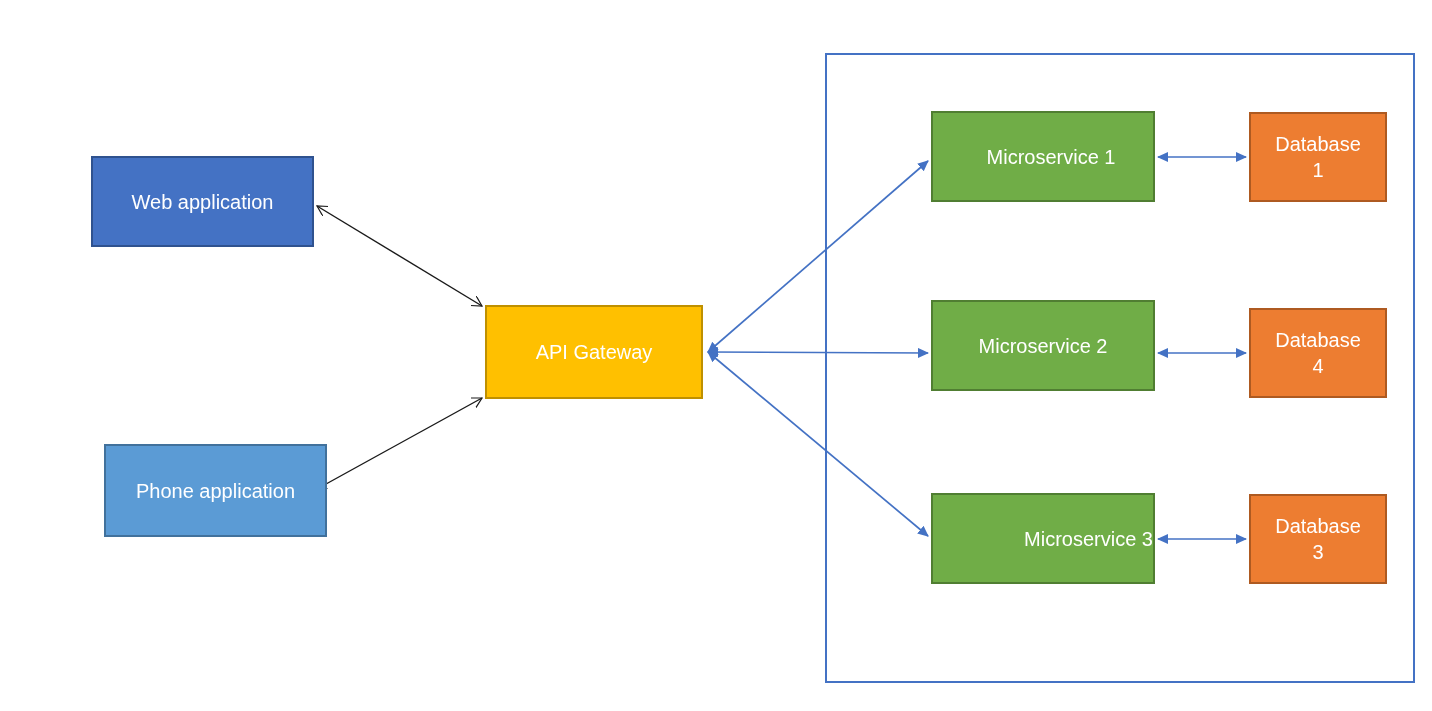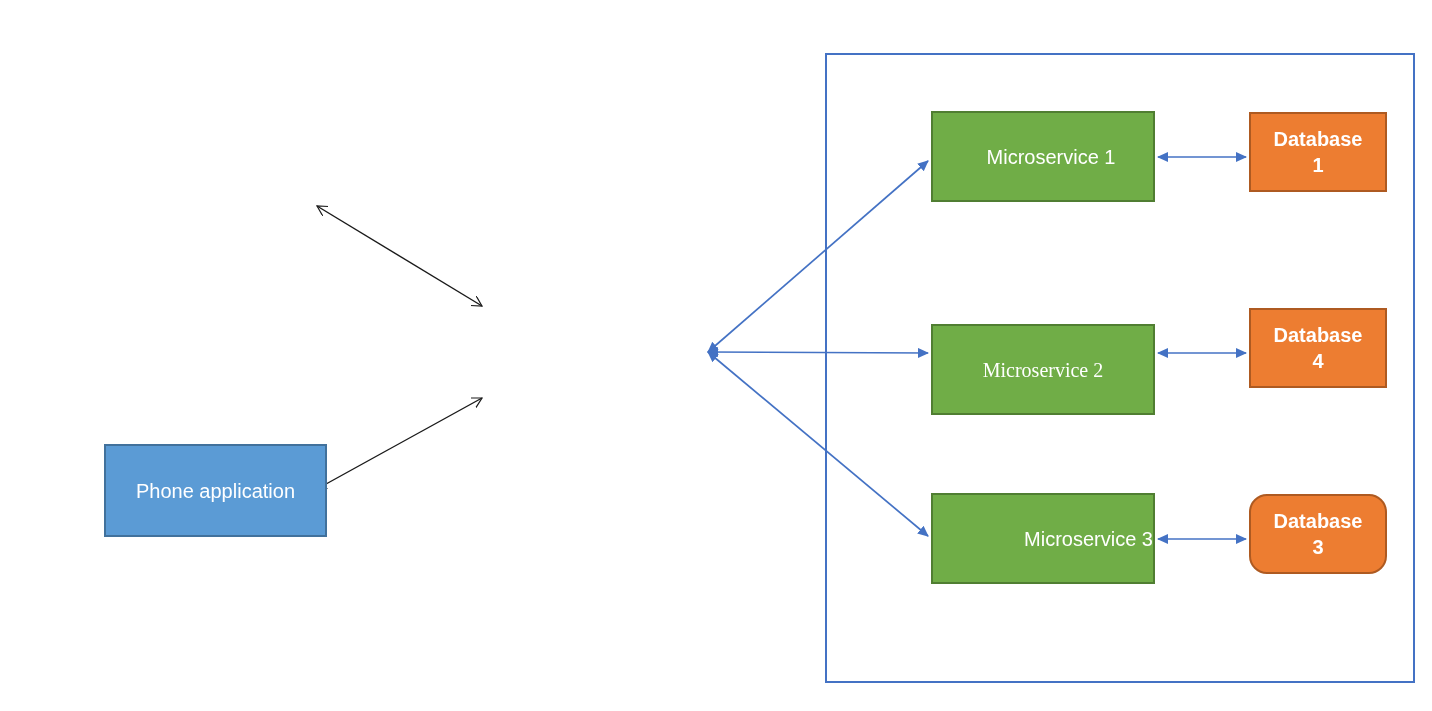--- a/index.html
+++ b/index.html
@@ -54,29 +54,29 @@
   }
   .node-gateway {
     left: 485px; top: 305px; width: 218px; height: 94px;
     background: #FFC000; border: 2px solid #BF9000;
   }
   .node-ms {
     left: 931px; width: 224px; height: 91px;
     background: #70AD47; border: 2px solid #507E32;
   }
   .node-ms1 { top: 111px; padding-left: 16px; }
-  .node-ms2 { top: 324px; font-family: Liberation Serif, serif; }
+  .node-ms2 { top: 300px; }
   .node-ms3 { top: 493px; justify-content: flex-end; }
   .node-db {
-    left: 1249px; width: 138px; height: 80px;
-    background: #ED7D31; border: 2px solid #AE5A21; font-weight: bold;
+    left: 1249px; width: 138px; height: 90px;
+    background: #ED7D31; border: 2px solid #AE5A21;
   }
   .node-db1 { top: 112px; }
   .node-db2 { top: 308px; }
-  .node-db3 { top: 494px; border-radius: 18px; }
+  .node-db3 { top: 494px; }
   .node-db .label {
     display: inline-block;
     width: 100px;
     
     word-spacing: 999px;
   }
 </style>
 </head>
 <body>
 
@@ -99,25 +99,31 @@
 
     <line x1="708" y1="352" x2="928" y2="161" stroke="#4472C4" stroke-width="1.7" marker-start="url(#arrow-blue)" marker-end="url(#arrow-blue)"></line>
     <line x1="708" y1="352" x2="928" y2="353" stroke="#4472C4" stroke-width="1.7" marker-start="url(#arrow-blue)" marker-end="url(#arrow-blue)"></line>
     <line x1="708" y1="352" x2="928" y2="536" stroke="#4472C4" stroke-width="1.7" marker-start="url(#arrow-blue)" marker-end="url(#arrow-blue)"></line>
 
     <line x1="1158" y1="157" x2="1246" y2="157" stroke="#4472C4" stroke-width="1.7" marker-start="url(#arrow-blue)" marker-end="url(#arrow-blue)"></line>
     <line x1="1158" y1="353" x2="1246" y2="353" stroke="#4472C4" stroke-width="1.7" marker-start="url(#arrow-blue)" marker-end="url(#arrow-blue)"></line>
     <line x1="1158" y1="539" x2="1246" y2="539" stroke="#4472C4" stroke-width="1.7" marker-start="url(#arrow-blue)" marker-end="url(#arrow-blue)"></line>
   </svg>
 
+  <div class="node node-web">
+    <span class="label">Web application</span>
+  </div>
 
   <div class="node node-phone">
     <span class="label">Phone application</span>
   </div>
 
+  <div class="node node-gateway">
+    <span class="label">API Gateway</span>
+  </div>
 
   <div class="node node-ms node-ms1">
     <span class="label">Microservice 1</span>
   </div>
 
   <div class="node node-ms node-ms2">
     <span class="label">Microservice 2</span>
   </div>
 
   <div class="node node-ms node-ms3">

